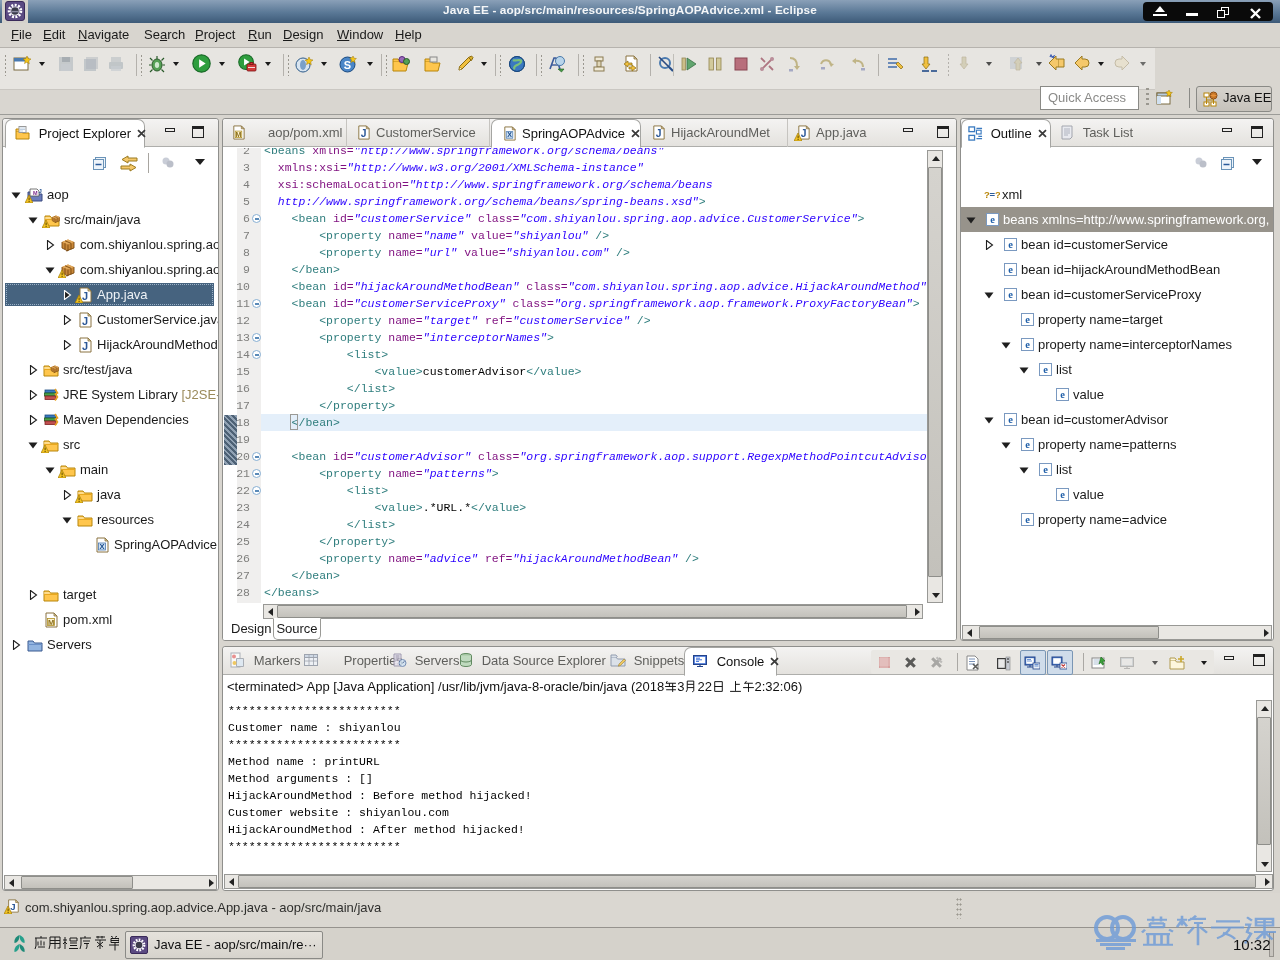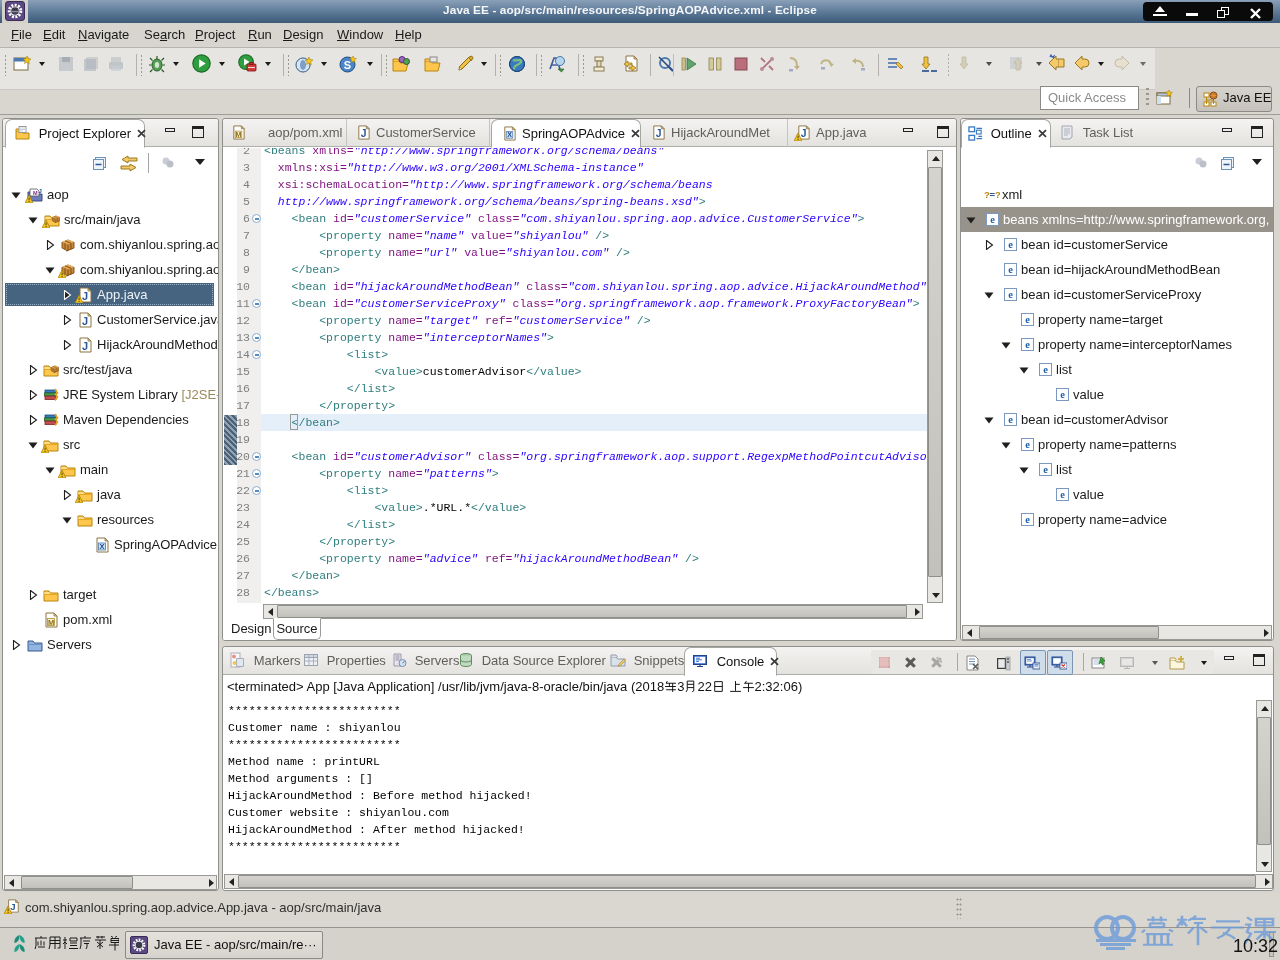--- a/index.html
+++ b/index.html
@@ -861,21 +861,21 @@
         <circle cx="4.5" cy="11" r="2" fill="#f0c040"></circle>
       </svg>
     <span style="margin-left:4px">Markers</span>
   </div>
   <div class="tab" style="left:80px;padding-left:0">
     <svg width="16" height="16" viewBox="0 0 16 16" opacity=".8">
         <rect x="1.5" y="2.5" width="13" height="11" fill="#eef2f8" stroke="#8a92a0"></rect>
         <rect x="1.5" y="2.5" width="13" height="3" fill="#c8d4e4" stroke="#8a92a0"></rect>
         <path d="M6 2.5v11M10.5 2.5v11M1.5 9h13" stroke="#8a92a0" stroke-width=".8"></path>
       </svg>
-    <span style="margin-left:4px">Properties</span>
+    <span style="margin-left:21px">Properties</span>
   </div>
   <div class="tab" style="left:168px;padding-left:0">
     <svg width="16" height="16" viewBox="0 0 16 16" opacity=".8">
         <path d="M3 2h7v12H3z" fill="#e8e4f0" stroke="#8a84a0"></path>
         <path d="M4.5 4h4M4.5 6h4M4.5 8h4" stroke="#7a7490"></path>
         <circle cx="11.5" cy="11" r="3.5" fill="#cfe2f3" stroke="#5a78a8"></circle>
         <path d="M11.5 11l2-1.5" stroke="#2a4a80"></path>
       </svg>
     <span style="margin-left:4px">Servers</span>
   </div>
@@ -1050,21 +1050,21 @@
   <div class="a" style="left:125px;top:3px;width:198px;height:28px;background:linear-gradient(#e5e2dc,#d6d3cc);border:1px solid #8a8a86;border-radius:2px">
     <div class="a" style="left:4px;top:4px;width:18px;height:18px;background:#5b4a82;border-radius:2px;border:1px solid #3a2a5a">
       <svg class="a" style="left:1px;top:1px" width="14" height="14" viewBox="0 0 16 16">
           <circle cx="8" cy="8" r="6" fill="none" stroke="#fff" stroke-width="2.6" stroke-dasharray="2 1.4"></circle>
           <circle cx="8" cy="8" r="4.6" fill="#fff"></circle>
           <circle cx="8" cy="8" r="3.8" fill="#3a3a4a"></circle>
         </svg>
     </div>
     <div class="a" style="left:28px;top:5px;color:#111;white-space:nowrap">Java EE - aop/src/main/re···</div>
   </div>
-  <div class="a" style="left:1233px;top:8px;color:#111;font-size:18px;z-index:6">10:32</div>
+  <div class="a" style="left:1233px;top:8px;color:#111;font-size:15px;z-index:6">10:32</div>
   <div class="a" style="left:1269px;top:4px;width:5px;height:25px;background:#c8c5bf;border:1px solid #96938e"></div>
 </div>
 
 <div class="a" style="left:1090px;top:912px;width:186px;height:42px;opacity:.82;z-index:5">
   <svg width="186" height="42" viewBox="0 0 186 42" fill="none" stroke="#6f9cd8">
     <circle cx="17" cy="16" r="11" stroke-width="4"></circle>
     <circle cx="33" cy="16" r="11" stroke-width="4"></circle>
     <path d="M6 28.5h40M10 32.5h31M16 36.5h19" stroke-width="2.8"></path>
     <g stroke-width="2.6" transform="translate(0,2) scale(1,.82)">
       <path d="M63 3v6M71 3v6M57 7h20M60 11.5h14M60 16h14M60 11v5.5M74 11v5.5M55 19l-3 3.5M79 19l4 2.5M56 24.5h24M58 24.5v12M64.5 24.5v12M71.5 24.5v12M78 24.5v12M53 37.5h30"></path>

